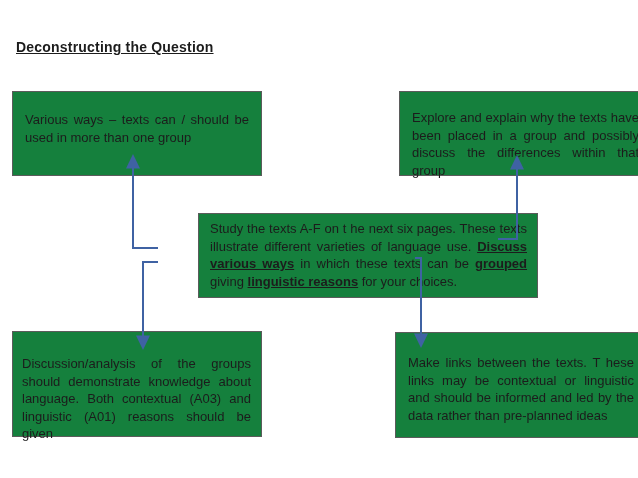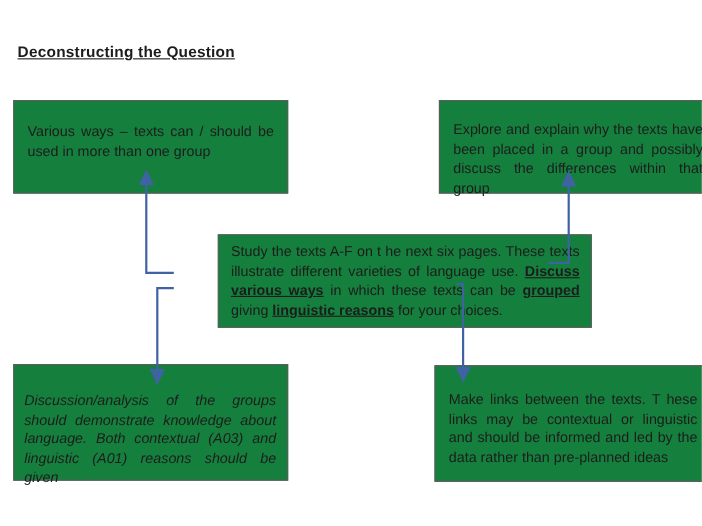--- a/index.html
+++ b/index.html
@@ -30,21 +30,21 @@
     border: 1px solid var(--border-color);
     background: #15803d;
     font-size: 13px;
     line-height: 17.5px;
     text-align: justify;
     hyphens: none;
   }
   .box-top-left     { left: 12px;  top: 91px;  width: 250px; height: 85px;  padding: 19px 12px 0 12px; }
   .box-top-right    { left: 380px; top: 91px;  width: 250px; height: 85px;  padding: 17px 9px 0 12px; margin-left: 19px; }
   .box-center       { left: 158px; top: 213px; width: 340px; height: 85px;  padding: 6px 10px 0 11px; margin-left: 40px; }
-  .box-bottom-left  { left: 12px;  top: 331px; width: 250px; height: 106px; padding: 23px 10px 0 9px; font-style: italic; }
+  .box-bottom-left  { left: 12px;  top: 331px; width: 250px; height: 106px; padding: 23px 10px 0 9px; }
   .box-bottom-right { left: 380px; top: 332px; width: 250px; height: 106px; padding: 21px 10px 0 12px; margin-left: 15px; }
 
   .emph { font-weight: bold; text-decoration: underline; }
 
   svg.connectors {
     position: absolute; left: 0; top: 0;
     width: 638px; height: 478px;
     pointer-events: none;
   }
   .connector-line { stroke: var(--arrow-color); stroke-width: 2; fill: none; }

